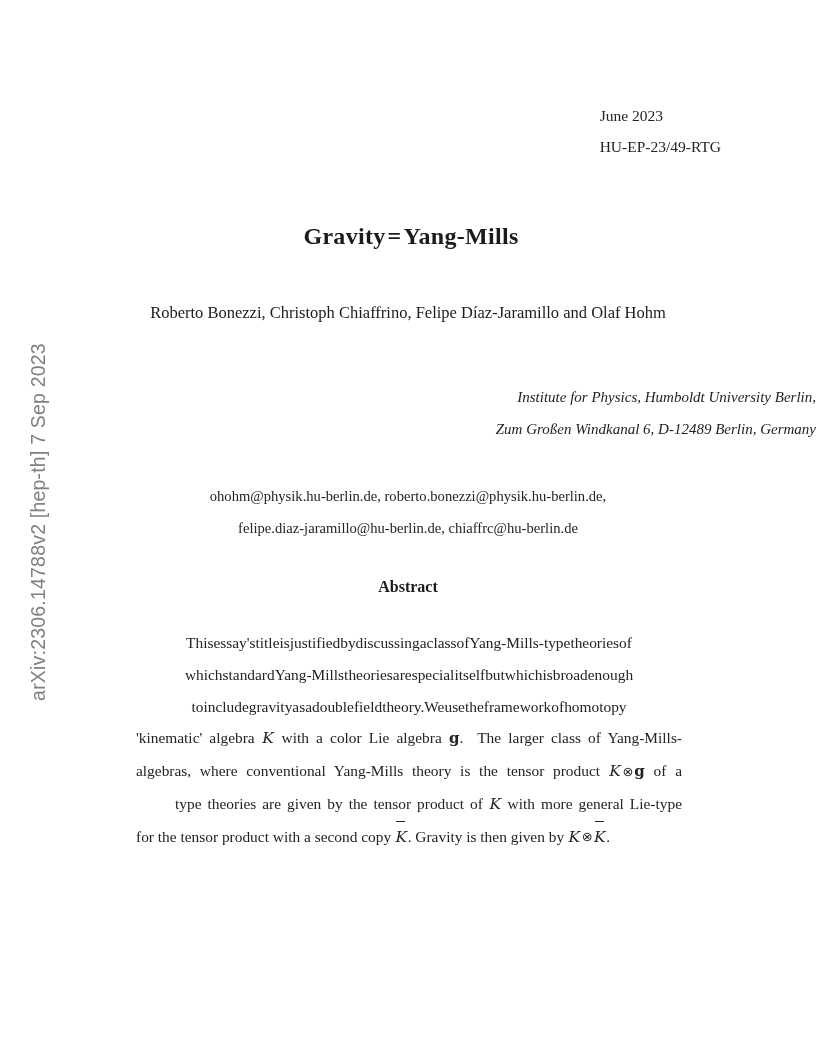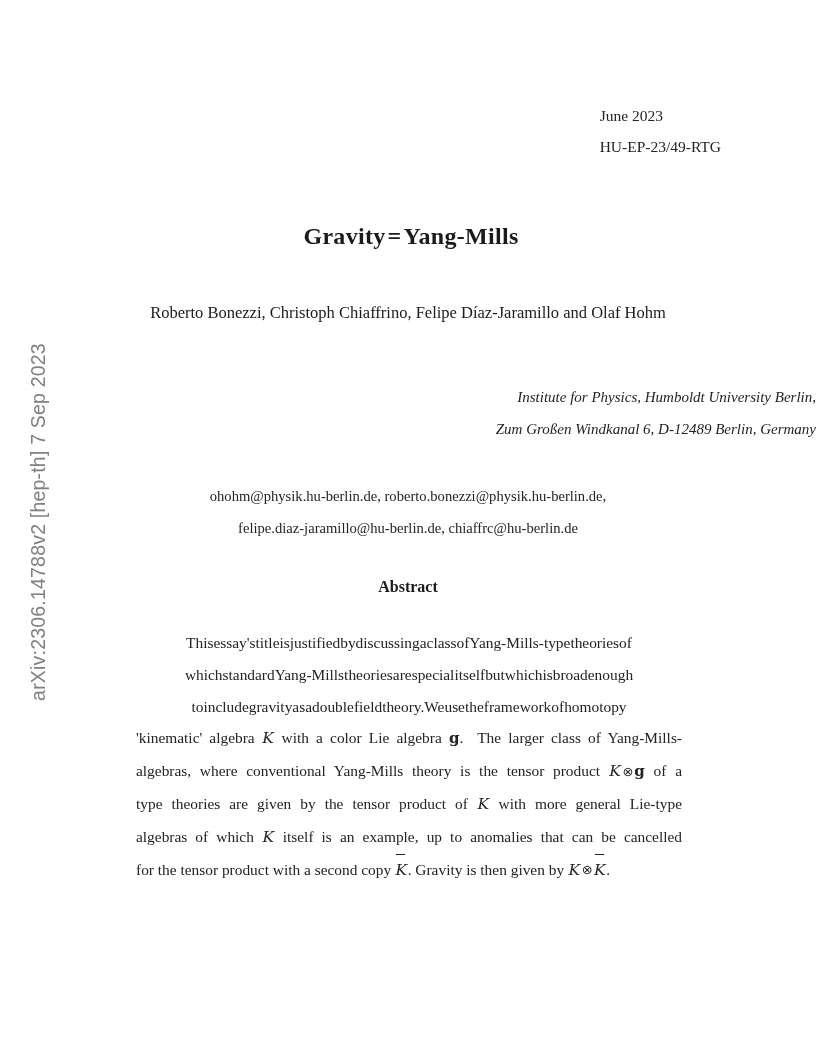--- a/index.html
+++ b/index.html
@@ -249,26 +249,23 @@
 
     <span class="ln j">
       <span style="display: block; width: 100%; text-align: justify; text-align-last: justify;"><span>'kinematic' algebra </span><span class="cal">K</span><span> with a color Lie algebra </span><span class="frak">g</span><span>.  The larger class of Yang-Mills-</span></span>
     </span>
 
     <span class="ln j">
       <span style="display: block; width: 100%; text-align: justify; text-align-last: justify;"><span>algebras, where conventional Yang-Mills theory is the tensor product </span><span class="cal">K</span><span class="otimes">⊗</span><span class="frak">g</span><span> of a</span></span>
     </span>
 
     <span class="ln j">
-      <span style="display: block; width: 100%; text-align: justify; text-align-last: justify;"><span>type theories are given by the tensor product of </span><span class="cal">K</span><span> with more general Lie-type</span></span>
-    </span>
-
-    <span class="ln j">
-      <span style="display: block; width: 100%; text-align: justify; text-align-last: justify;"><span>algebras of which </span><span class="cal">K</span><span> itself is an example, up to anomalies that can be cancelled</span></span>
-    </span>
+      <span style="display: block; width: 100%; text-align: justify; text-align-last: justify; margin-left: 39px;"><span>type theories are given by the tensor product of </span><span class="cal">K</span><span> with more general Lie-type</span></span>
+    </span>
+
 
     <span class="ln">
       <span>for the tensor product with a second copy </span><span class="cal calbar">K</span><span>.  Gravity is then given by </span><span class="cal">K</span><span class="otimes">⊗</span><span class="cal calbar">K</span><span>.</span>
     </span>
 
   </div>
 
 </div>
 
 </body></html>

